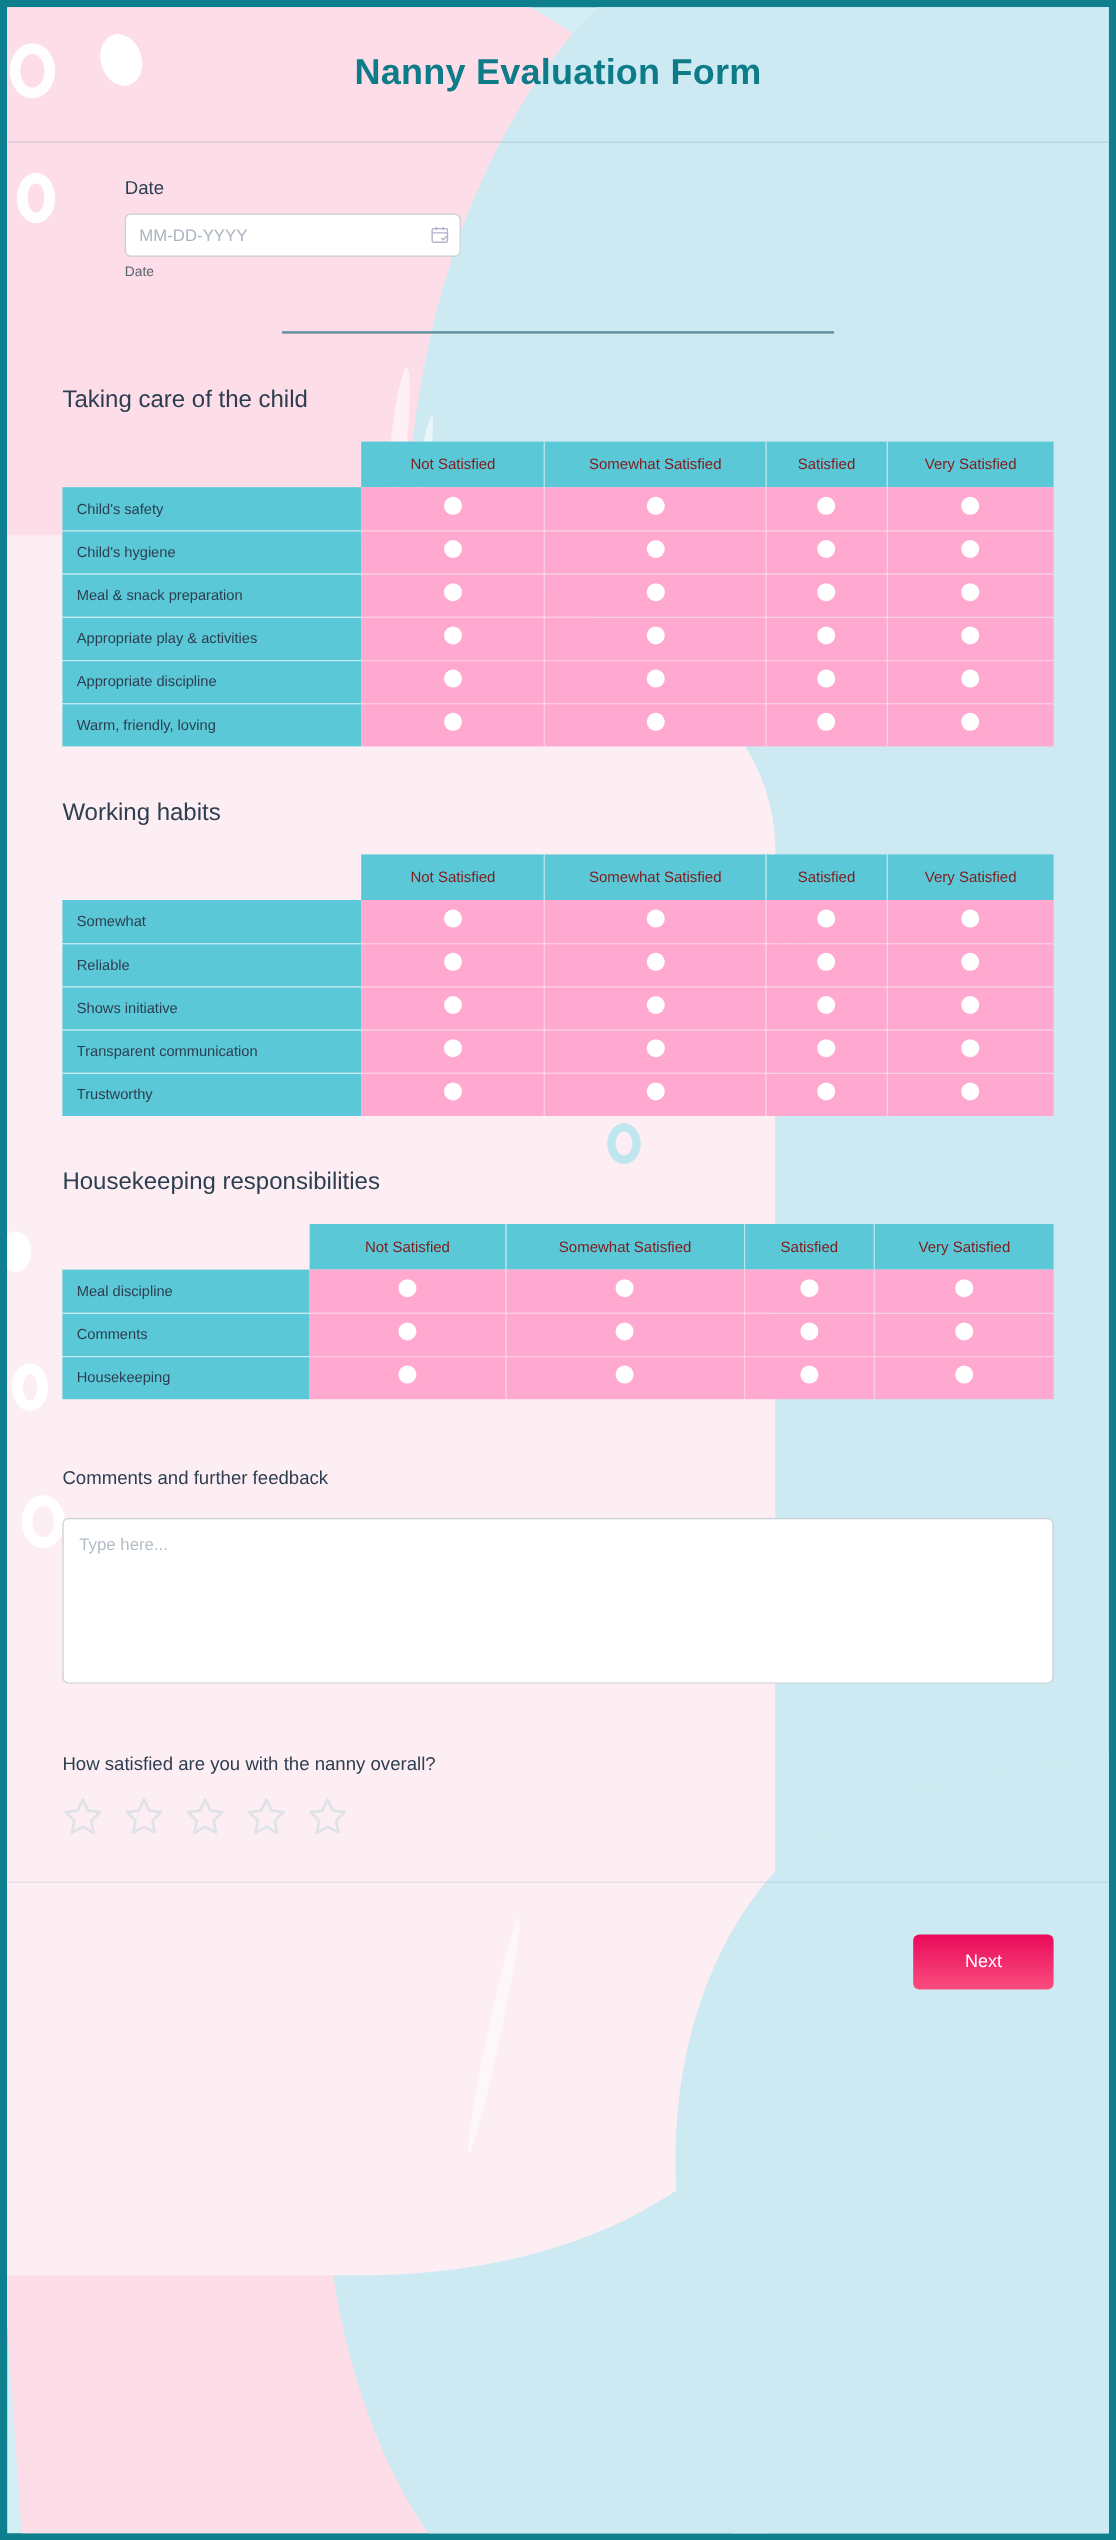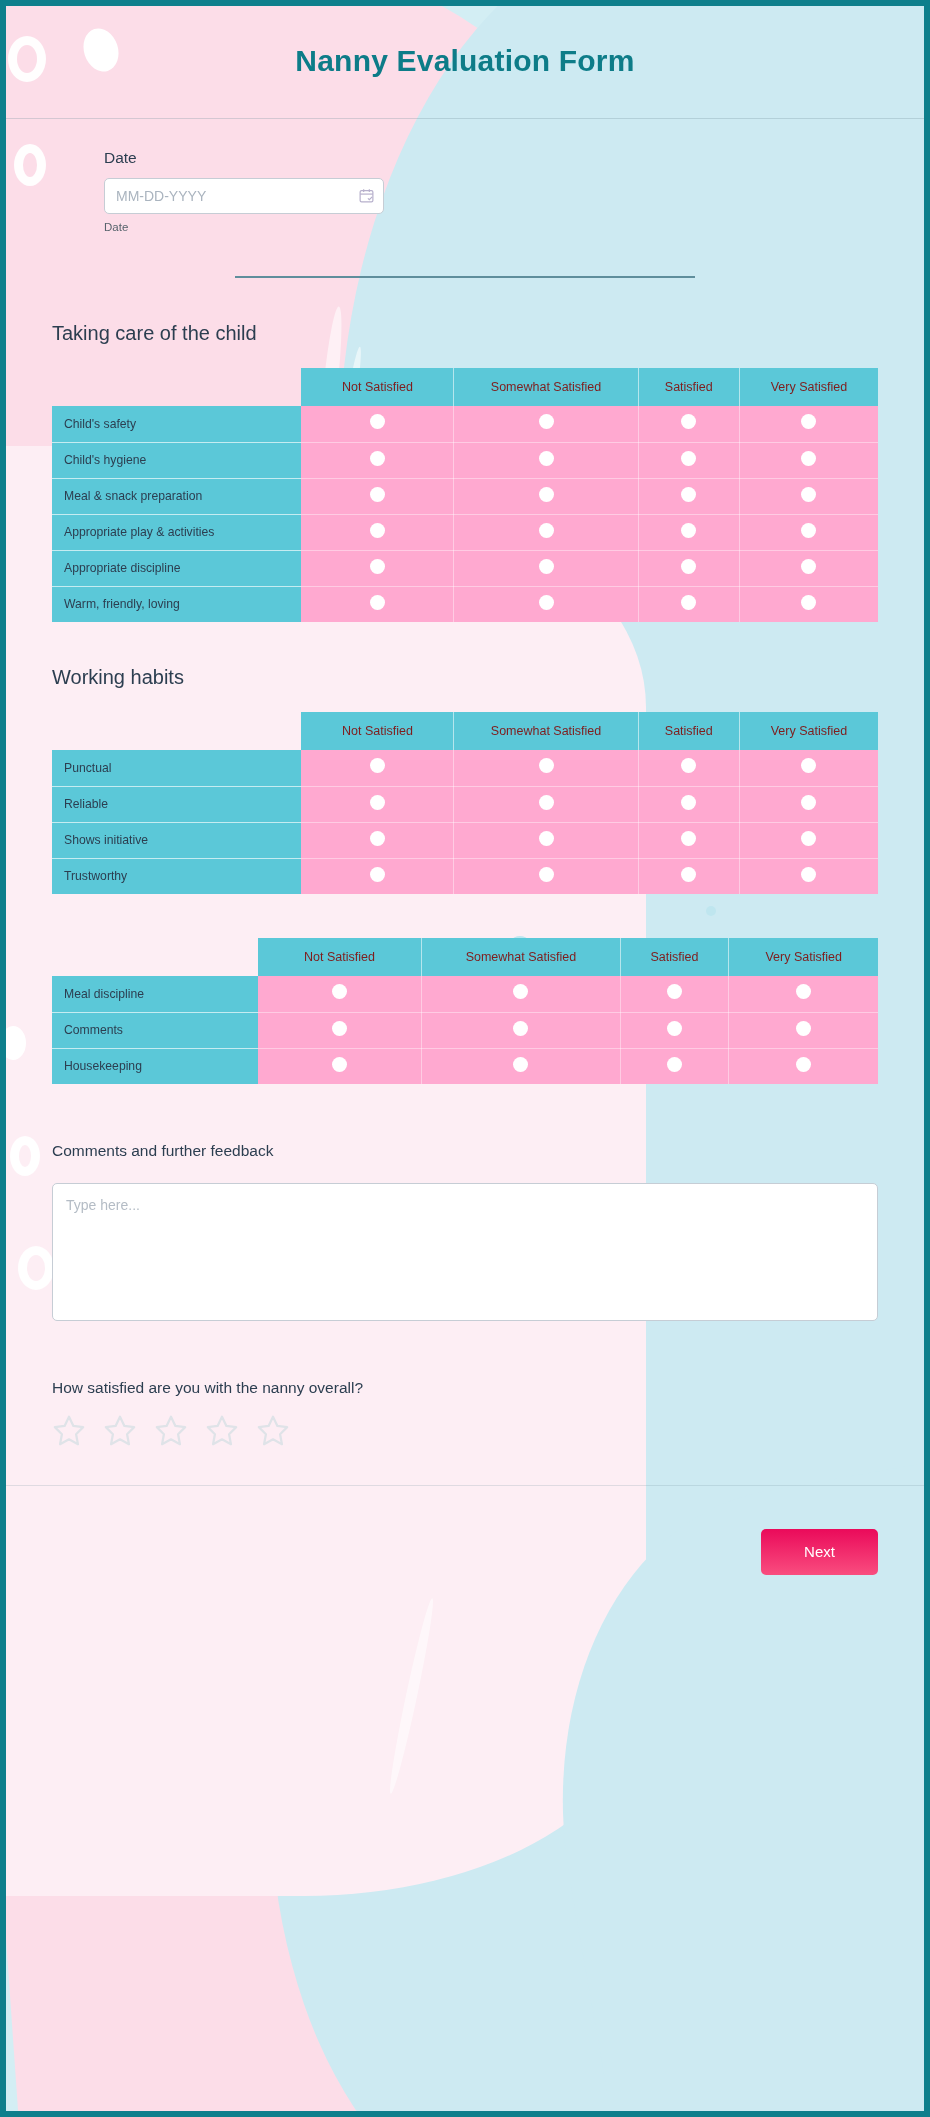--- a/index.html
+++ b/index.html
@@ -403,51 +403,59 @@
               <tr>
                 <th class="corner"></th>
                 <th class="colhead">Not Satisfied</th>
                 <th class="colhead">Somewhat Satisfied</th>
                 <th class="colhead">Satisfied</th>
                 <th class="colhead">Very Satisfied</th>
               </tr>
             </thead>
             <tbody>
               <tr>
-                <td class="rowhead">Punctual</td>
+                <td class="rowhead">Somewhat</td>
                 <td class="cell"><span class="radio-dot"></span></td>
                 <td class="cell"><span class="radio-dot"></span></td>
                 <td class="cell"><span class="radio-dot"></span></td>
                 <td class="cell"><span class="radio-dot"></span></td>
               </tr>
               <tr>
                 <td class="rowhead">Reliable</td>
                 <td class="cell"><span class="radio-dot"></span></td>
                 <td class="cell"><span class="radio-dot"></span></td>
                 <td class="cell"><span class="radio-dot"></span></td>
                 <td class="cell"><span class="radio-dot"></span></td>
               </tr>
               <tr>
                 <td class="rowhead">Shows initiative</td>
+                <td class="cell"><span class="radio-dot"></span></td>
+                <td class="cell"><span class="radio-dot"></span></td>
+                <td class="cell"><span class="radio-dot"></span></td>
+                <td class="cell"><span class="radio-dot"></span></td>
+              </tr>
+              <tr>
+                <td class="rowhead">Transparent communication</td>
                 <td class="cell"><span class="radio-dot"></span></td>
                 <td class="cell"><span class="radio-dot"></span></td>
                 <td class="cell"><span class="radio-dot"></span></td>
                 <td class="cell"><span class="radio-dot"></span></td>
               </tr>
               <tr>
                 <td class="rowhead">Trustworthy</td>
                 <td class="cell"><span class="radio-dot"></span></td>
                 <td class="cell"><span class="radio-dot"></span></td>
                 <td class="cell"><span class="radio-dot"></span></td>
                 <td class="cell"><span class="radio-dot"></span></td>
               </tr>
             </tbody>
           </table>
         </div>
         <div class="matrix-section">
+          <div class="matrix-title">Housekeeping responsibilities</div>
           <table class="matrix">
             <colgroup>
               <col style="width: 138px;">
               <col style="width: 110px;">
               <col style="width: 133px;">
               <col style="width: 73px;">
               <col style="width: 100px;">
             </colgroup>
             <thead>
               <tr>

